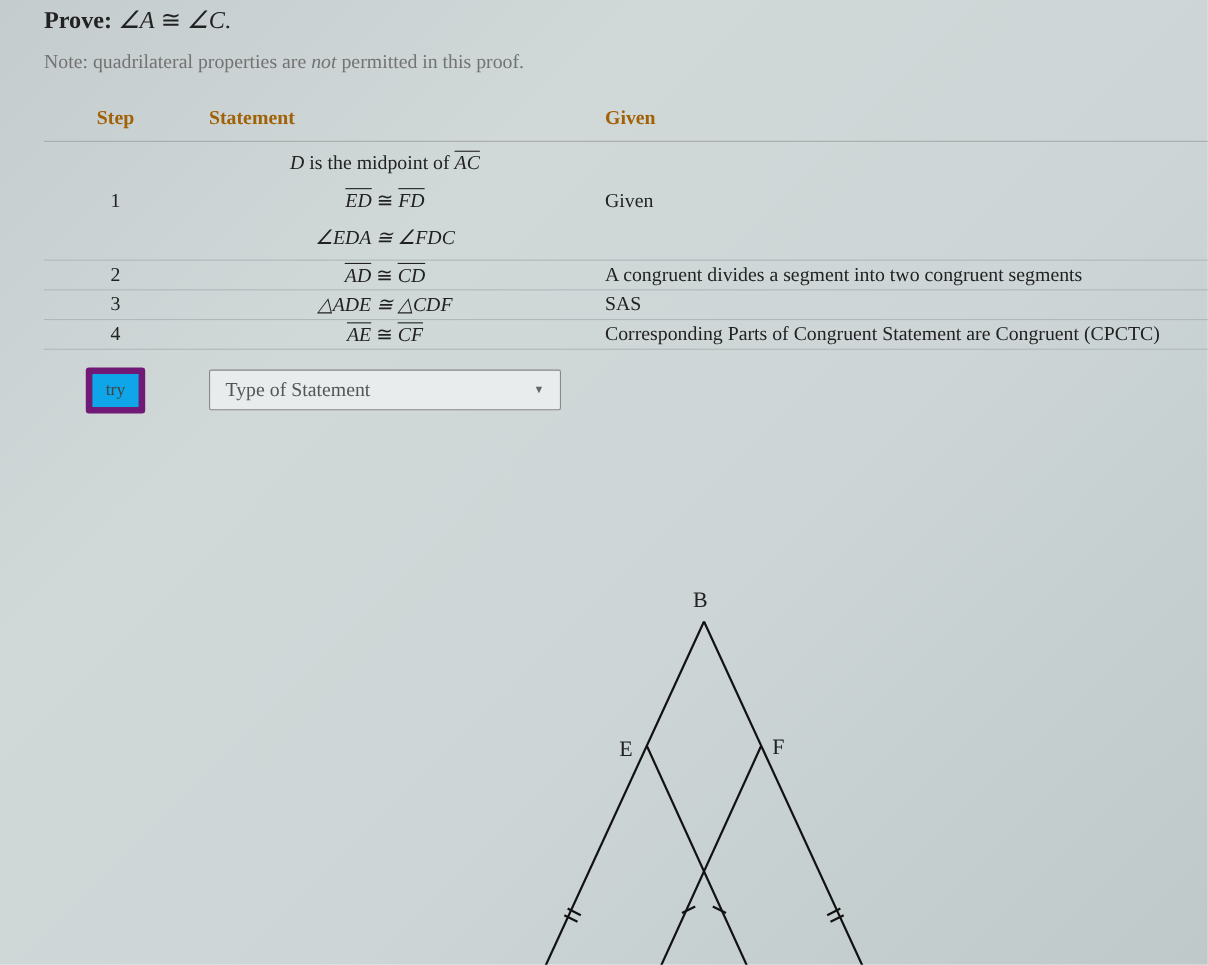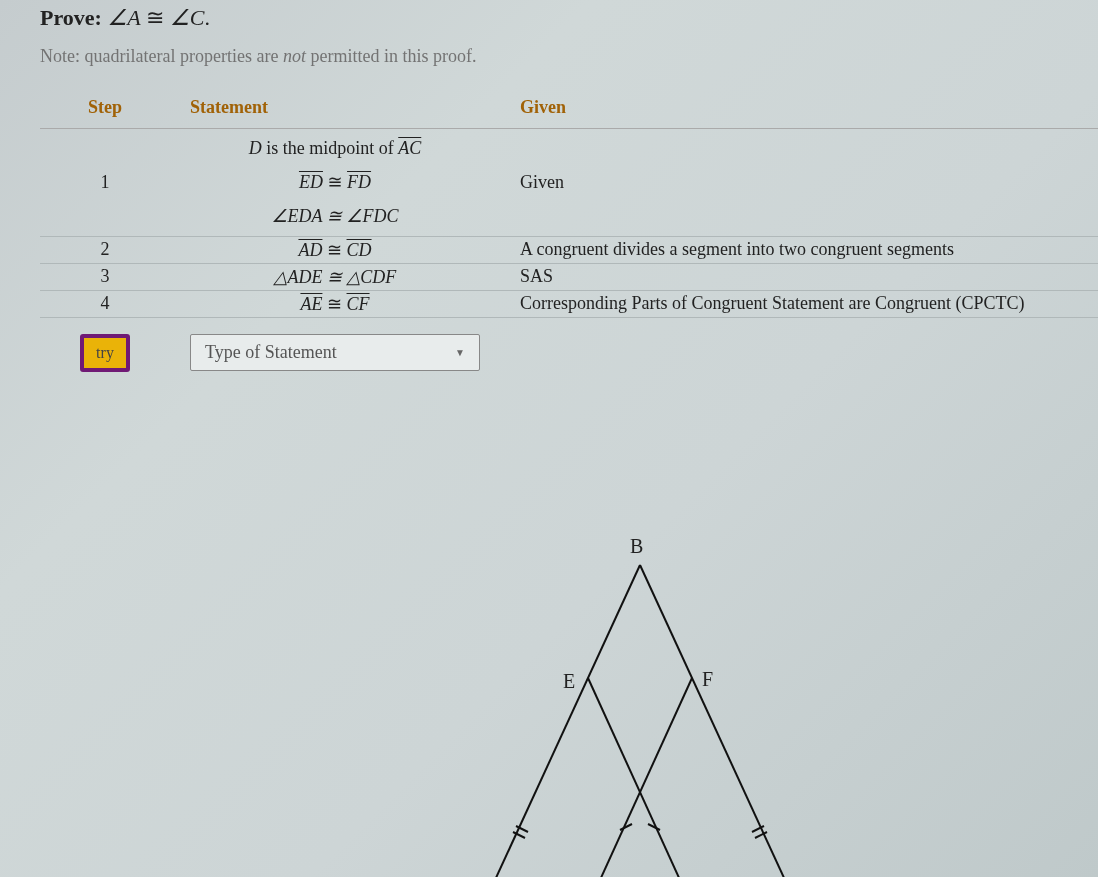--- a/index.html
+++ b/index.html
@@ -81,36 +81,36 @@
       text-decoration-thickness: 1px;
     }
     .multi-line {
       line-height: 1.9;
     }
     .input-row td {
       border-bottom: none;
       padding-top: 16px;
     }
     .try-btn {
-      border: 4px solid #701a75;
-      background: #eab308;
+      border: 6px solid #701a75;
+      background: #0ea5e9;
       padding: 6px 12px;
       font-size: 16px;
       color: #444;
       border-radius: 3px;
       cursor: pointer;
       font-family: Georgia, serif;
     }
     .statement-input {
       border: 1px solid #888;
       background: #e8ecec;
       padding: 7px 14px;
       font-size: 18px;
       color: #555;
-      width: 290px;
+      width: 320px;
       display: inline-flex;
       justify-content: space-between;
       align-items: center;
       cursor: pointer;
       border-radius: 2px;
     }
     .chevron {
       font-size: 10px;
       color: #666;
     }

